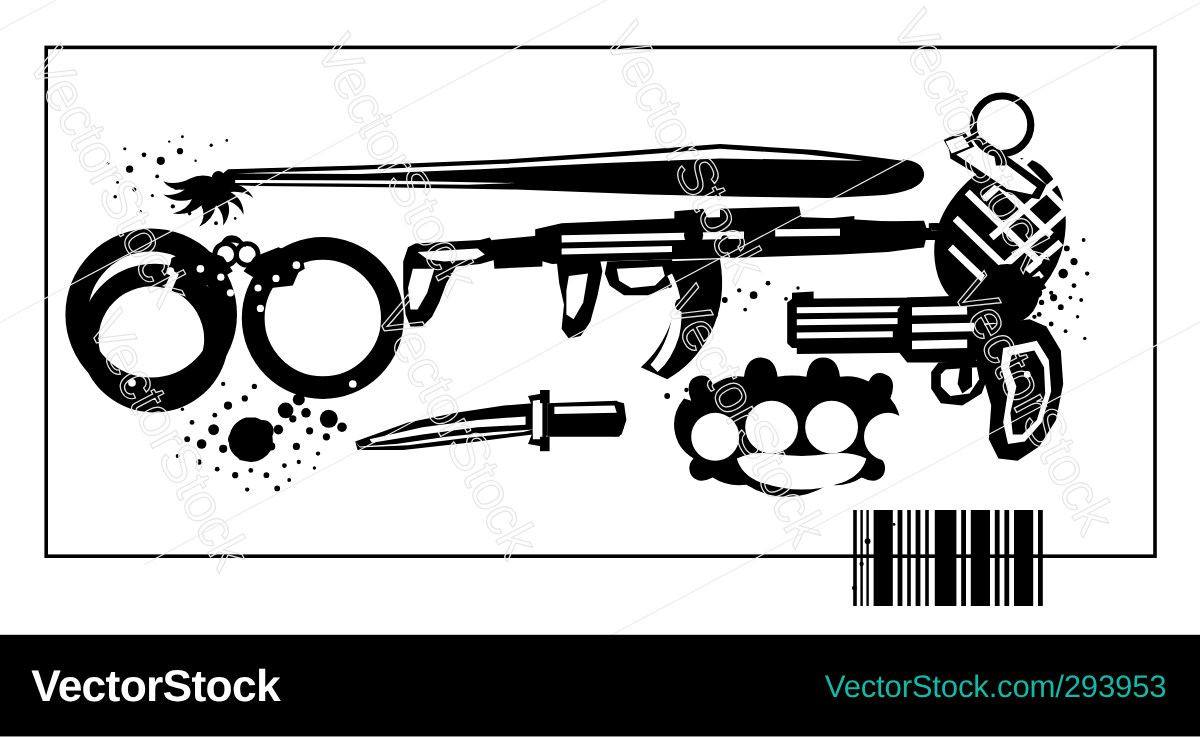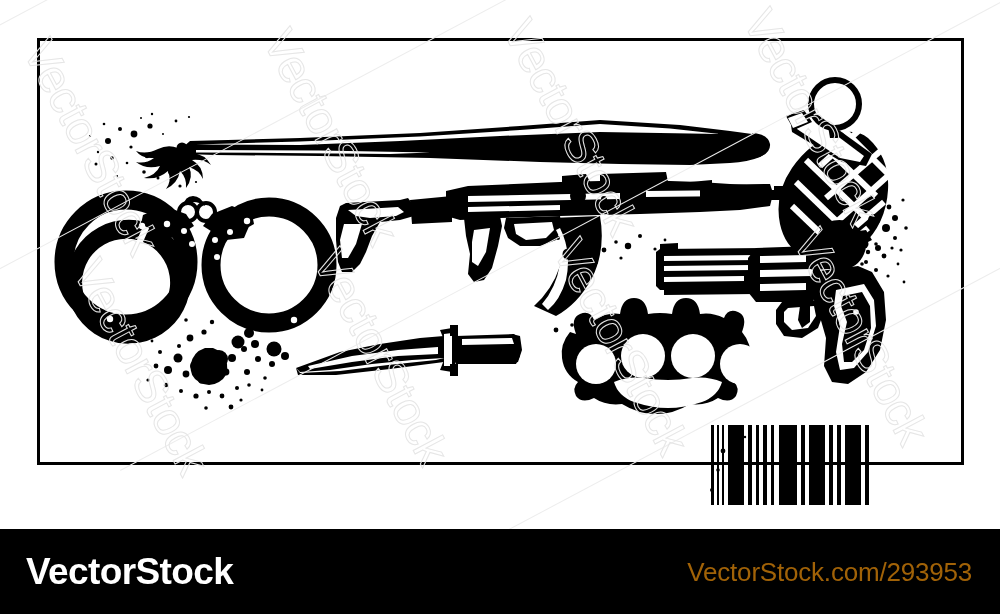--- a/index.html
+++ b/index.html
@@ -80,21 +80,21 @@
   }
   #footer-brand {
     color: #ffffff;
     font-family: "Liberation Sans", sans-serif;
     font-size: 37px;
     font-weight: 700;
     letter-spacing: -0.6px;
     line-height: 1;
   }
   #footer-url {
-    color: #a16207;
+    color: #14b8a6;
     font-family: "Liberation Sans", sans-serif;
     font-size: 26px;
     font-weight: 400;
     letter-spacing: -0.2px;
     line-height: 1;
   }
 </style>
 </head>
 <body>
 

